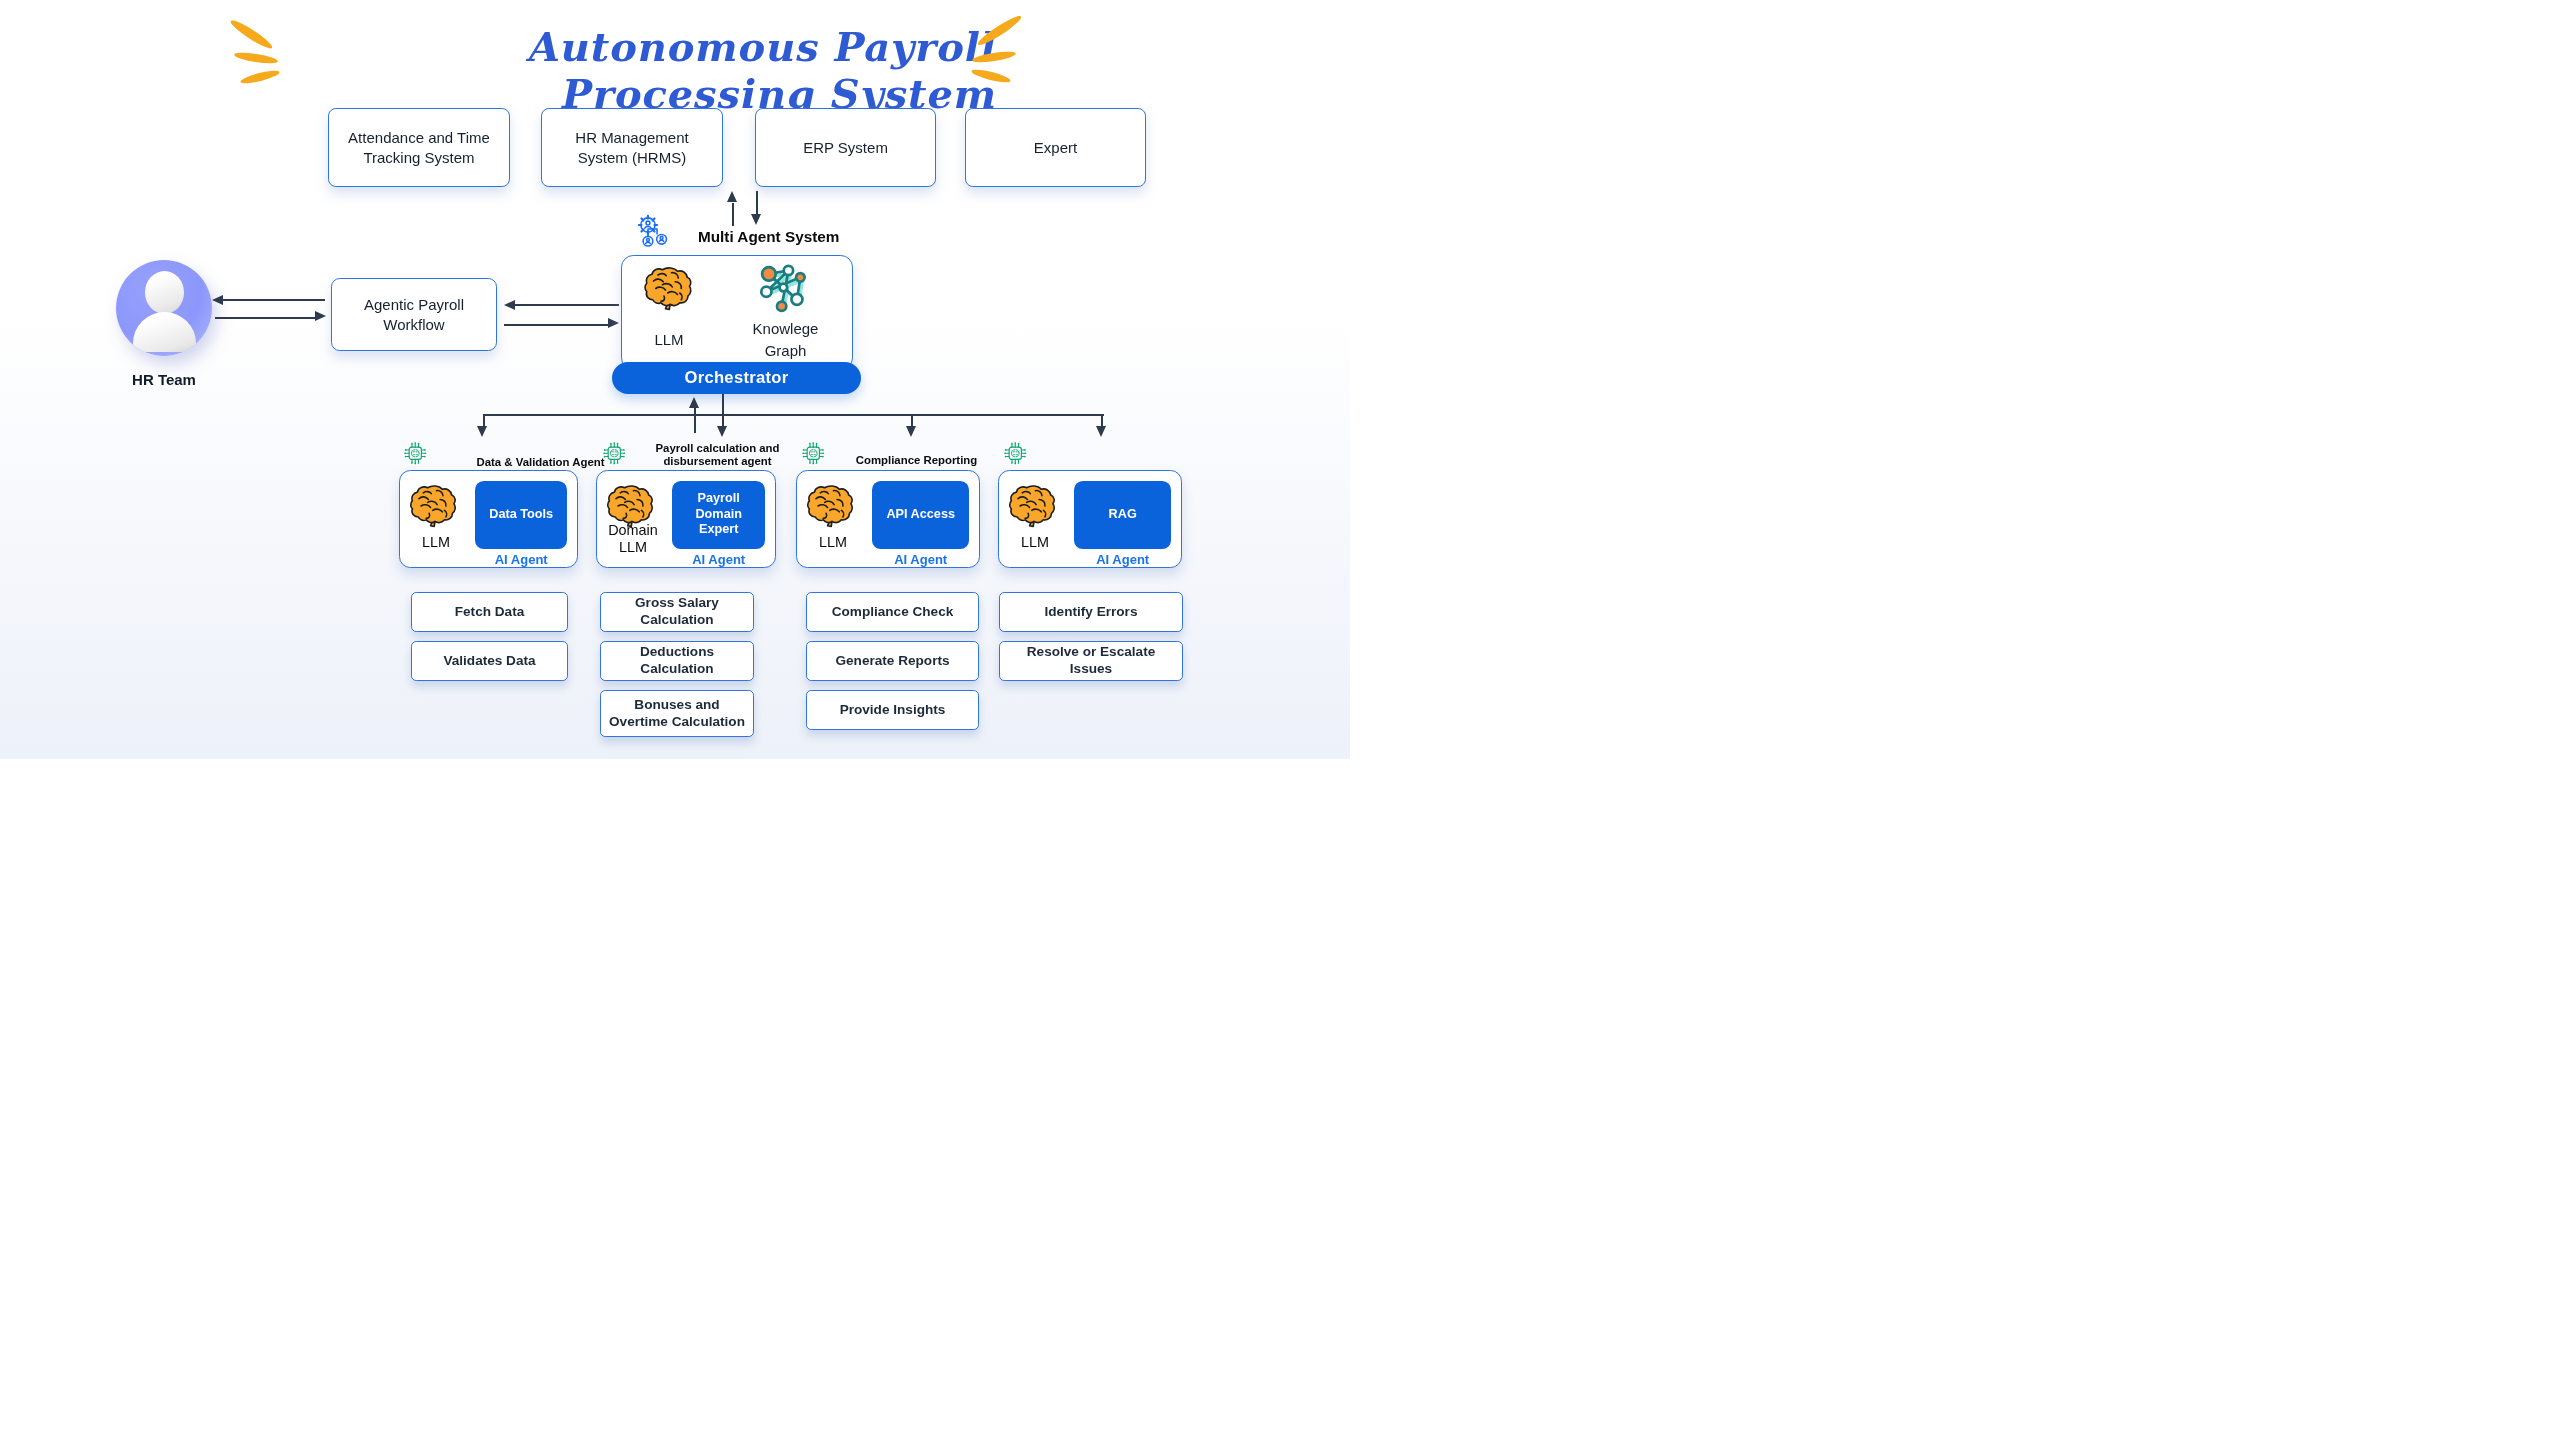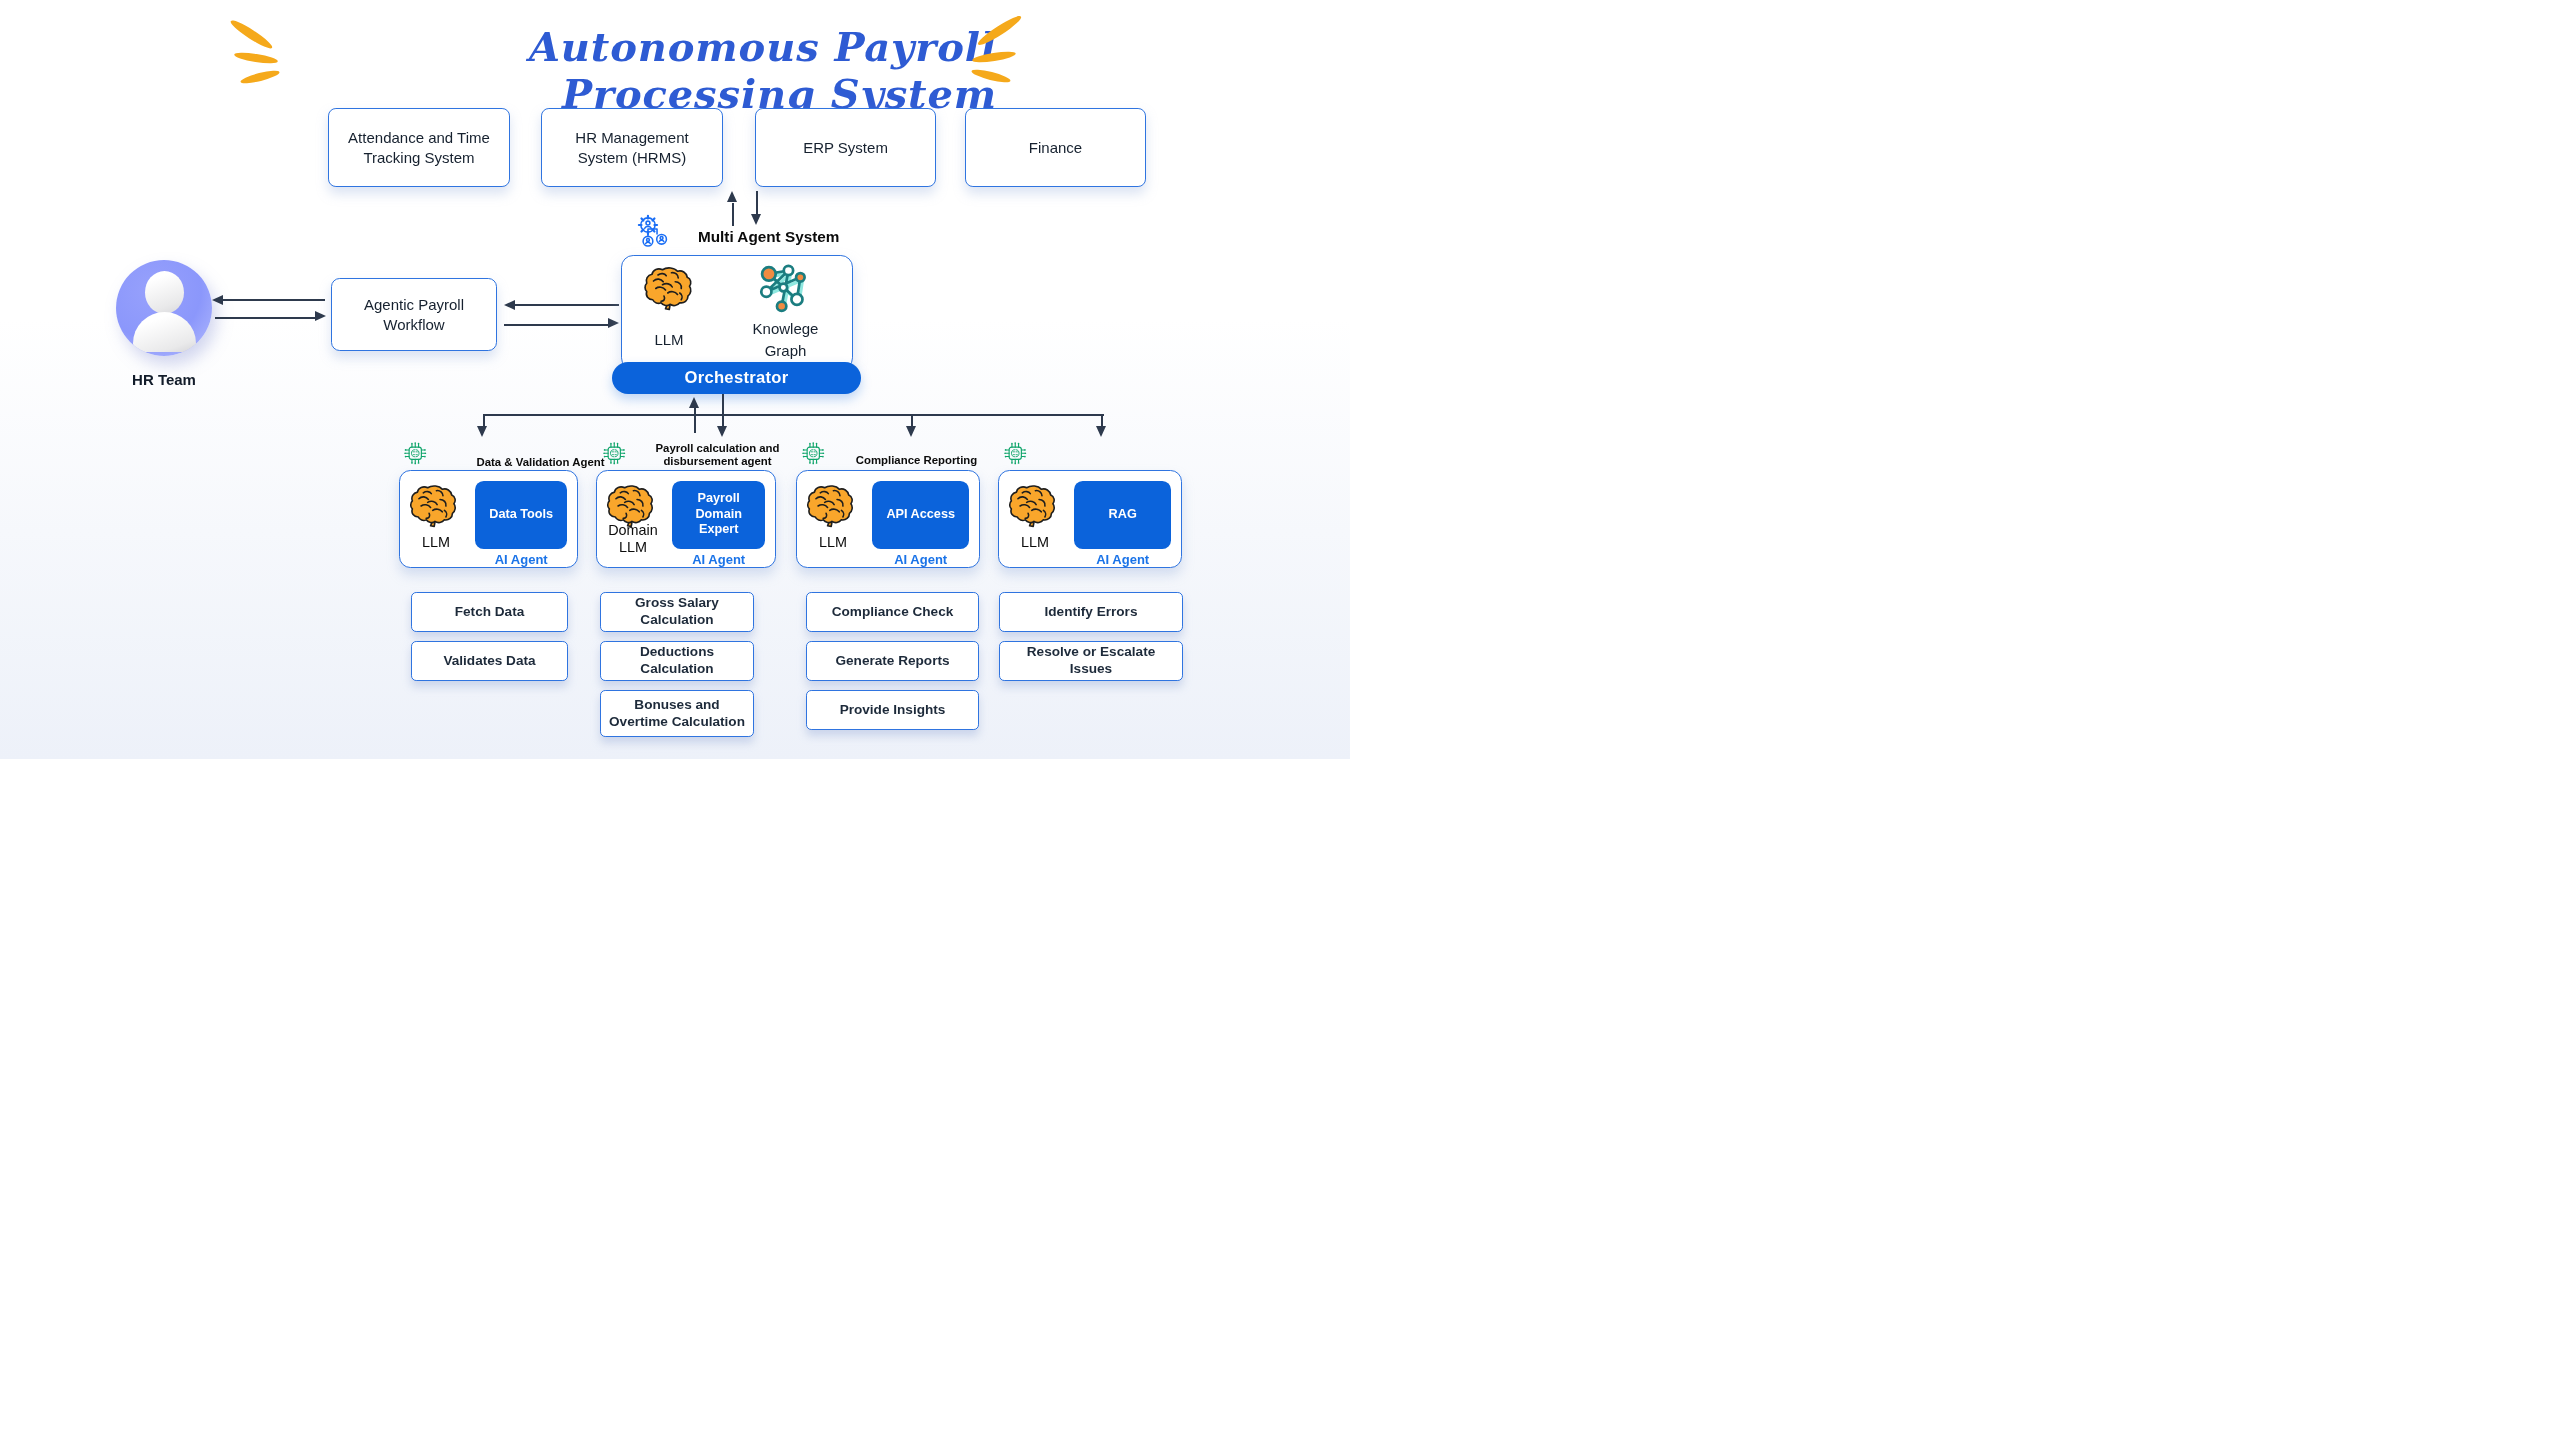--- a/index.html
+++ b/index.html
@@ -202,21 +202,21 @@
   <h1 class="title">Autonomous Payroll Processing System</h1>
   <div class="spark spark-right">
       <i></i>
       <i></i>
       <i></i>
     </div>
 
   <div class="sys sys0">Attendance and Time Tracking System</div>
   <div class="sys sys1">HR Management System (HRMS)</div>
   <div class="sys sys2">ERP System</div>
-  <div class="sys sys3">Finance</div>
+  <div class="sys sys3">Expert</div>
 
   <div class="vline" style="left:732px;top:203px;height:23px"></div>
   <div class="ah up" style="left:727px;top:191px"></div>
   <div class="vline" style="left:756px;top:191px;height:23px"></div>
   <div class="ah down" style="left:751px;top:214px"></div>
 
   <svg class="mas-icon" viewBox="0 0 40 40" width="35" height="35">
       <use href="#sym-mas"></use>
     </svg>
   <div class="mas-label">Multi Agent System</div>

